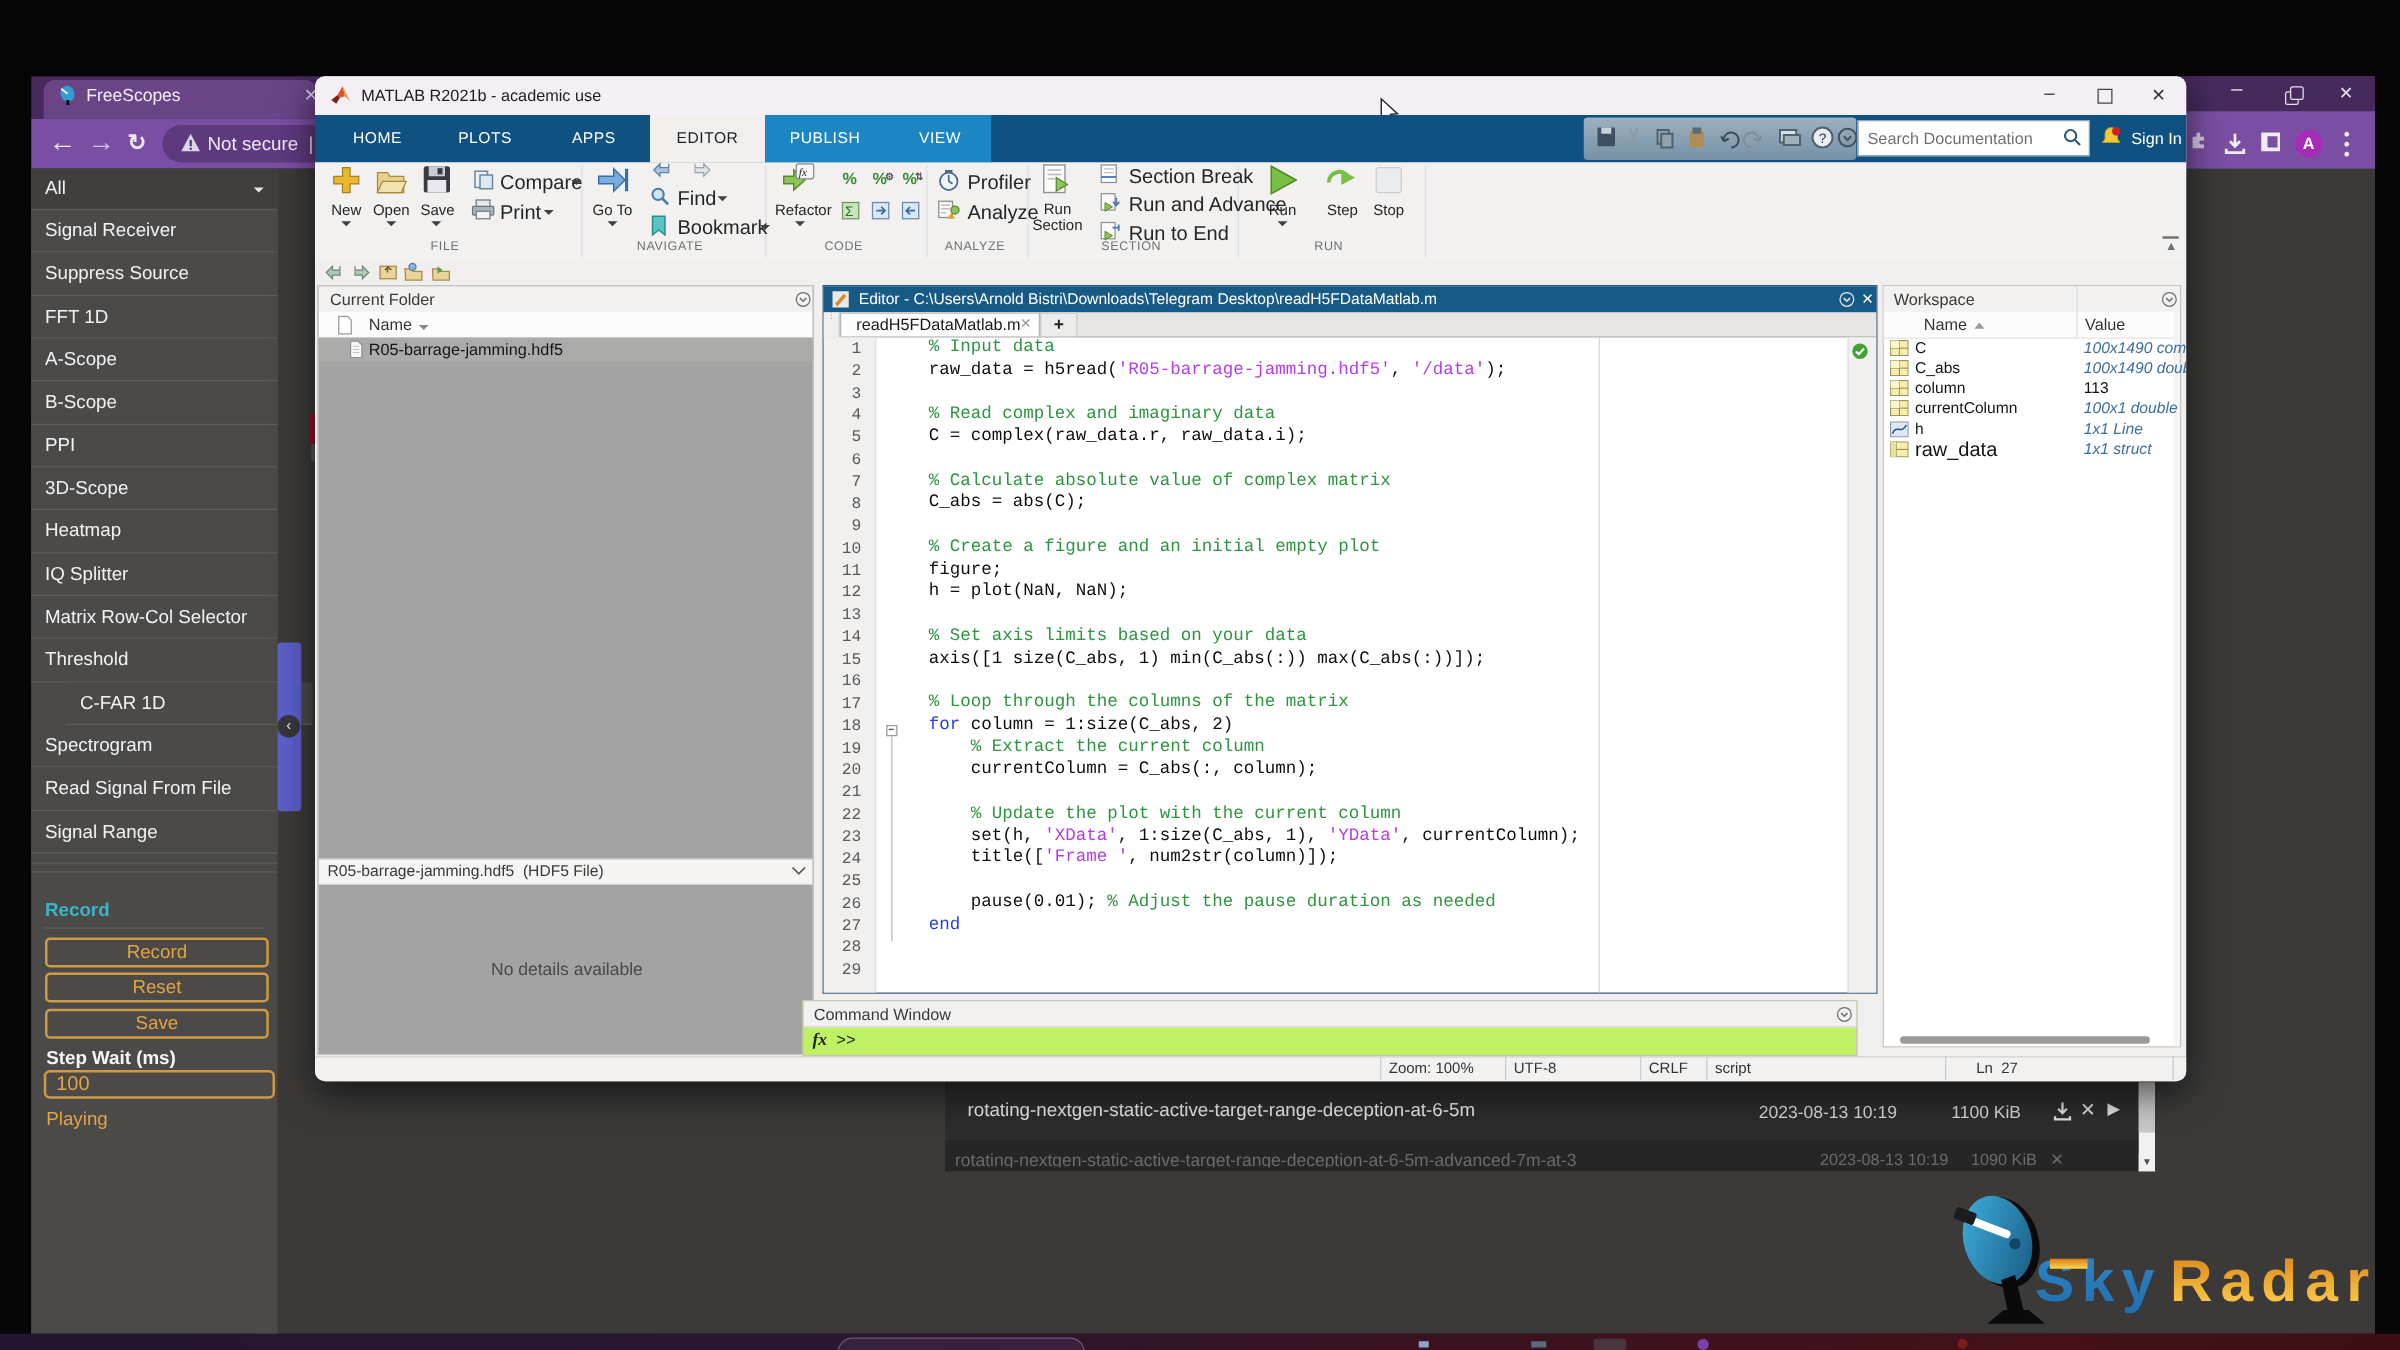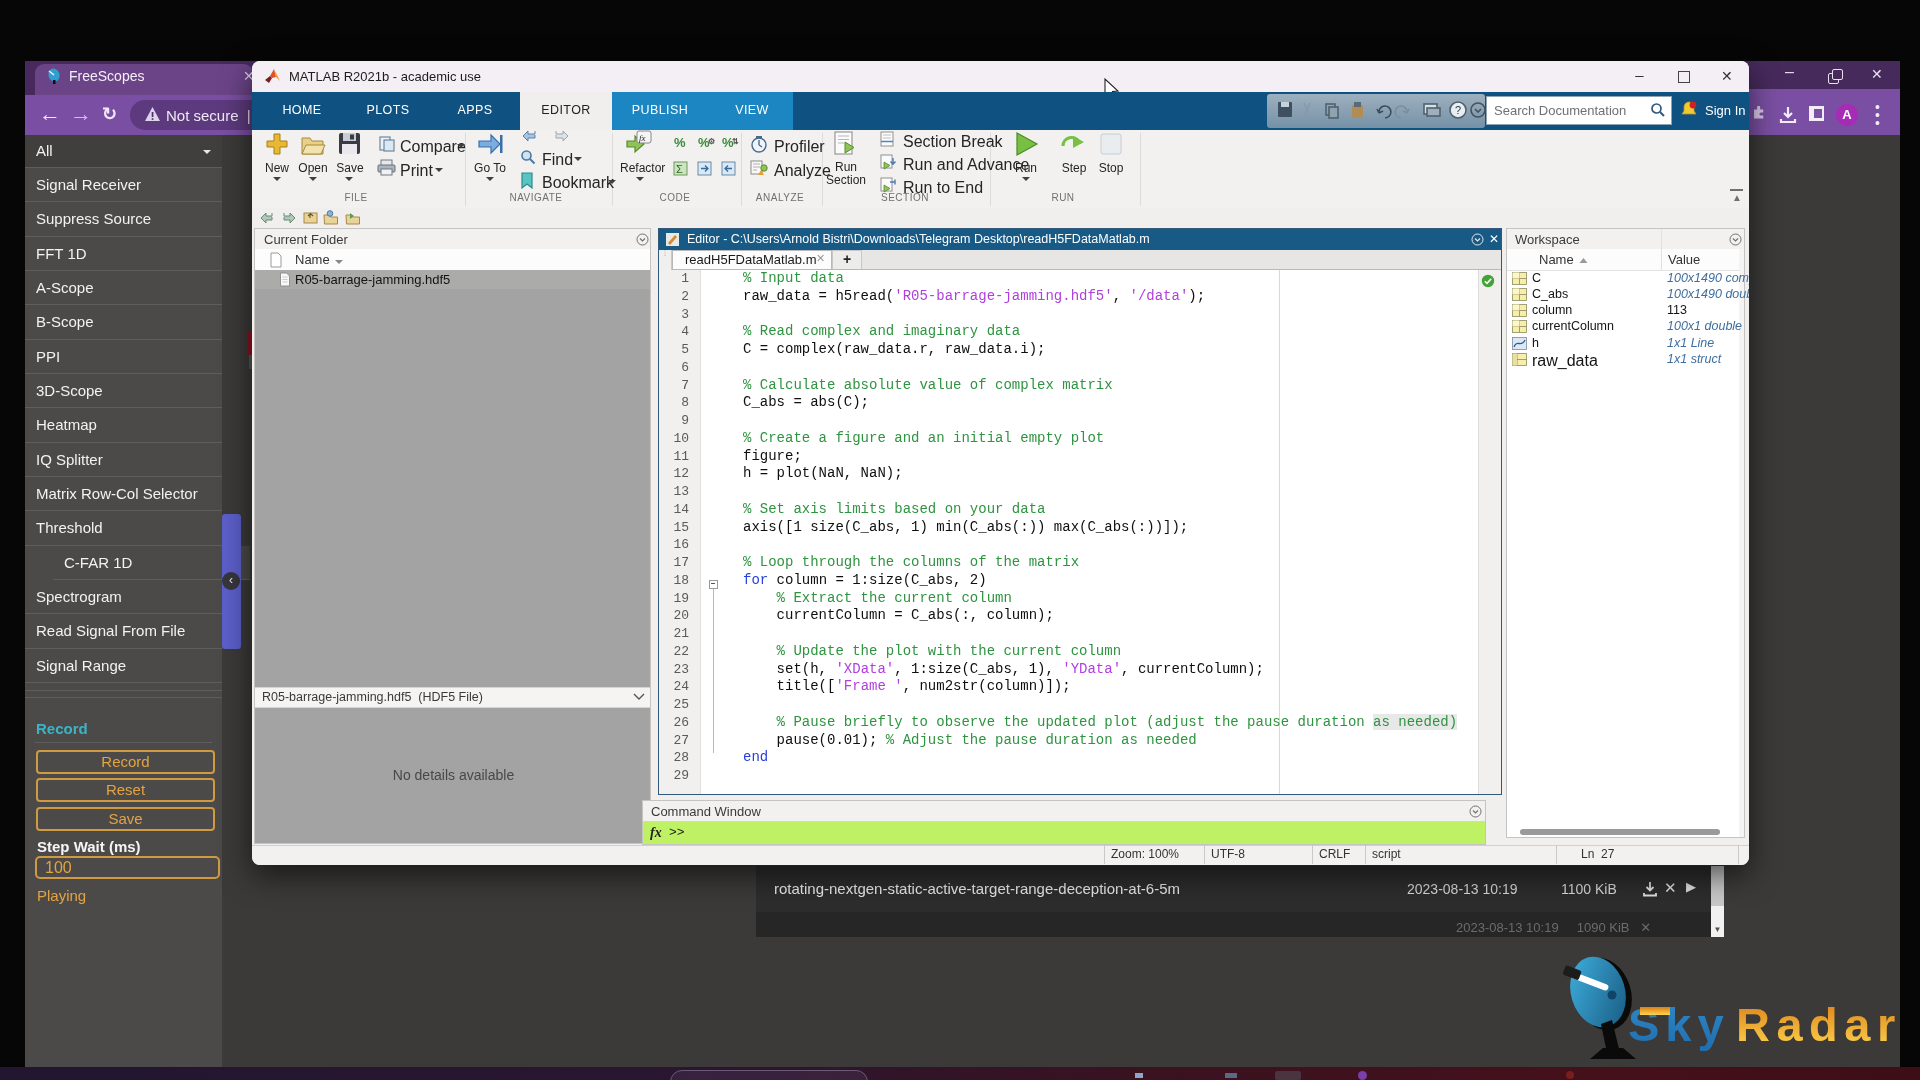--- a/index.html
+++ b/index.html
@@ -108,20 +108,21 @@
   <div class="abs" style="left:0;top:0;width:955px;height:46px;background:#2e2d2d;"></div>
   <div class="abs" style="left:18px;top:14px;color:#e8e8e8;font-size:15px;">rotating-nextgen-static-active-target-range-deception-at-6-5m</div>
   <div class="abs" style="left:651px;top:15px;color:#d8d8d8;font-size:14px;">2023-08-13 10:19</div>
   <div class="abs" style="left:805px;top:15px;color:#d8d8d8;font-size:14px;">1100 KiB</div>
   <svg class="abs" style="left:886px;top:15px" width="16" height="16" viewBox="0 0 16 16">
     <path d="M8 1 v8 M4.5 6 l3.5 3.5 3.5-3.5" stroke="#e0e0e0" stroke-width="1.8" fill="none"></path>
     <path d="M2 12 v2.5 h12 V12" stroke="#e0e0e0" stroke-width="1.8" fill="none"></path>
   </svg>
   <div class="abs" style="left:908px;top:13px;color:#e0e0e0;font-size:15px;">✕</div>
   <div class="abs" style="left:930px;top:13px;color:#e0e0e0;font-size:13px;">▶</div>
+  <div class="abs" style="left:8px;top:54px;width:860px;height:14px;overflow:hidden;color:#6b6b6b;font-size:14px;">rotating-nextgen-static-active-target-range-deception-at-6-5m-advanced-7m-at-3</div>
   <div class="abs" style="left:700px;top:54px;color:#6b6b6b;font-size:13px;">2023-08-13 10:19&nbsp;&nbsp;&nbsp;&nbsp;&nbsp;1090 KiB&nbsp;&nbsp;&nbsp;✕</div>
 
   <div class="abs" style="left:955px;top:0;width:13px;height:71px;background:#f1f1f1;"></div>
   <div class="abs" style="left:955px;top:0;width:13px;height:40px;background:#c8c8c8;"></div>
   <div class="abs" style="left:955px;top:57px;width:13px;height:14px;background:#f1f1f1;color:#505050;font-size:8px;text-align:center;line-height:14px;">▼</div>
 </div>
 
 <svg class="abs" style="left:1556px;top:945px" width="350" height="125" viewBox="0 0 350 125">
   <defs>
     <linearGradient id="dishg" x1="0" y1="0" x2="1" y2="1">
@@ -492,21 +493,20 @@
 
 <span class="cm">% Loop through the columns of the matrix</span>
 <span class="kw">for</span> column = 1:size(C_abs, 2)
     <span class="cm">% Extract the current column</span>
     currentColumn = C_abs(:, column);
 
     <span class="cm">% Update the plot with the current column</span>
     set(h, <span class="st">'XData'</span>, 1:size(C_abs, 1), <span class="st">'YData'</span>, currentColumn);
     title([<span class="st">'Frame '</span>, num2str(column)]);
 
-    <span class="cm">% Pause briefly to observe the updated plot (adjust the pause duration <span style="background:#e8e8e8">as needed)</span></span>
     pause(0.01); <span class="cm">% Adjust the pause duration as needed</span>
 <span class="kw">end</span>
 </pre>
   </div>
 
   <div class="abs" style="left:390px;top:739px;width:844px;height:45px;background:#bef264;border:1px solid #c5c4c3;box-sizing:border-box;">
     <div class="abs" style="left:0;top:0;width:842px;height:21px;background:#f2f1f0;border-bottom:1px solid #d5d4d3;box-sizing:border-box;"></div>
     <div class="abs" style="left:8px;top:3px;font-size:13px;color:#3a3a3a;">Command Window</div>
     <svg class="abs" style="left:826px;top:4px" width="13" height="13" viewBox="0 0 13 13">
       <circle cx="6.5" cy="6.5" r="5.5" fill="none" stroke="#707070" stroke-width="1"></circle>

